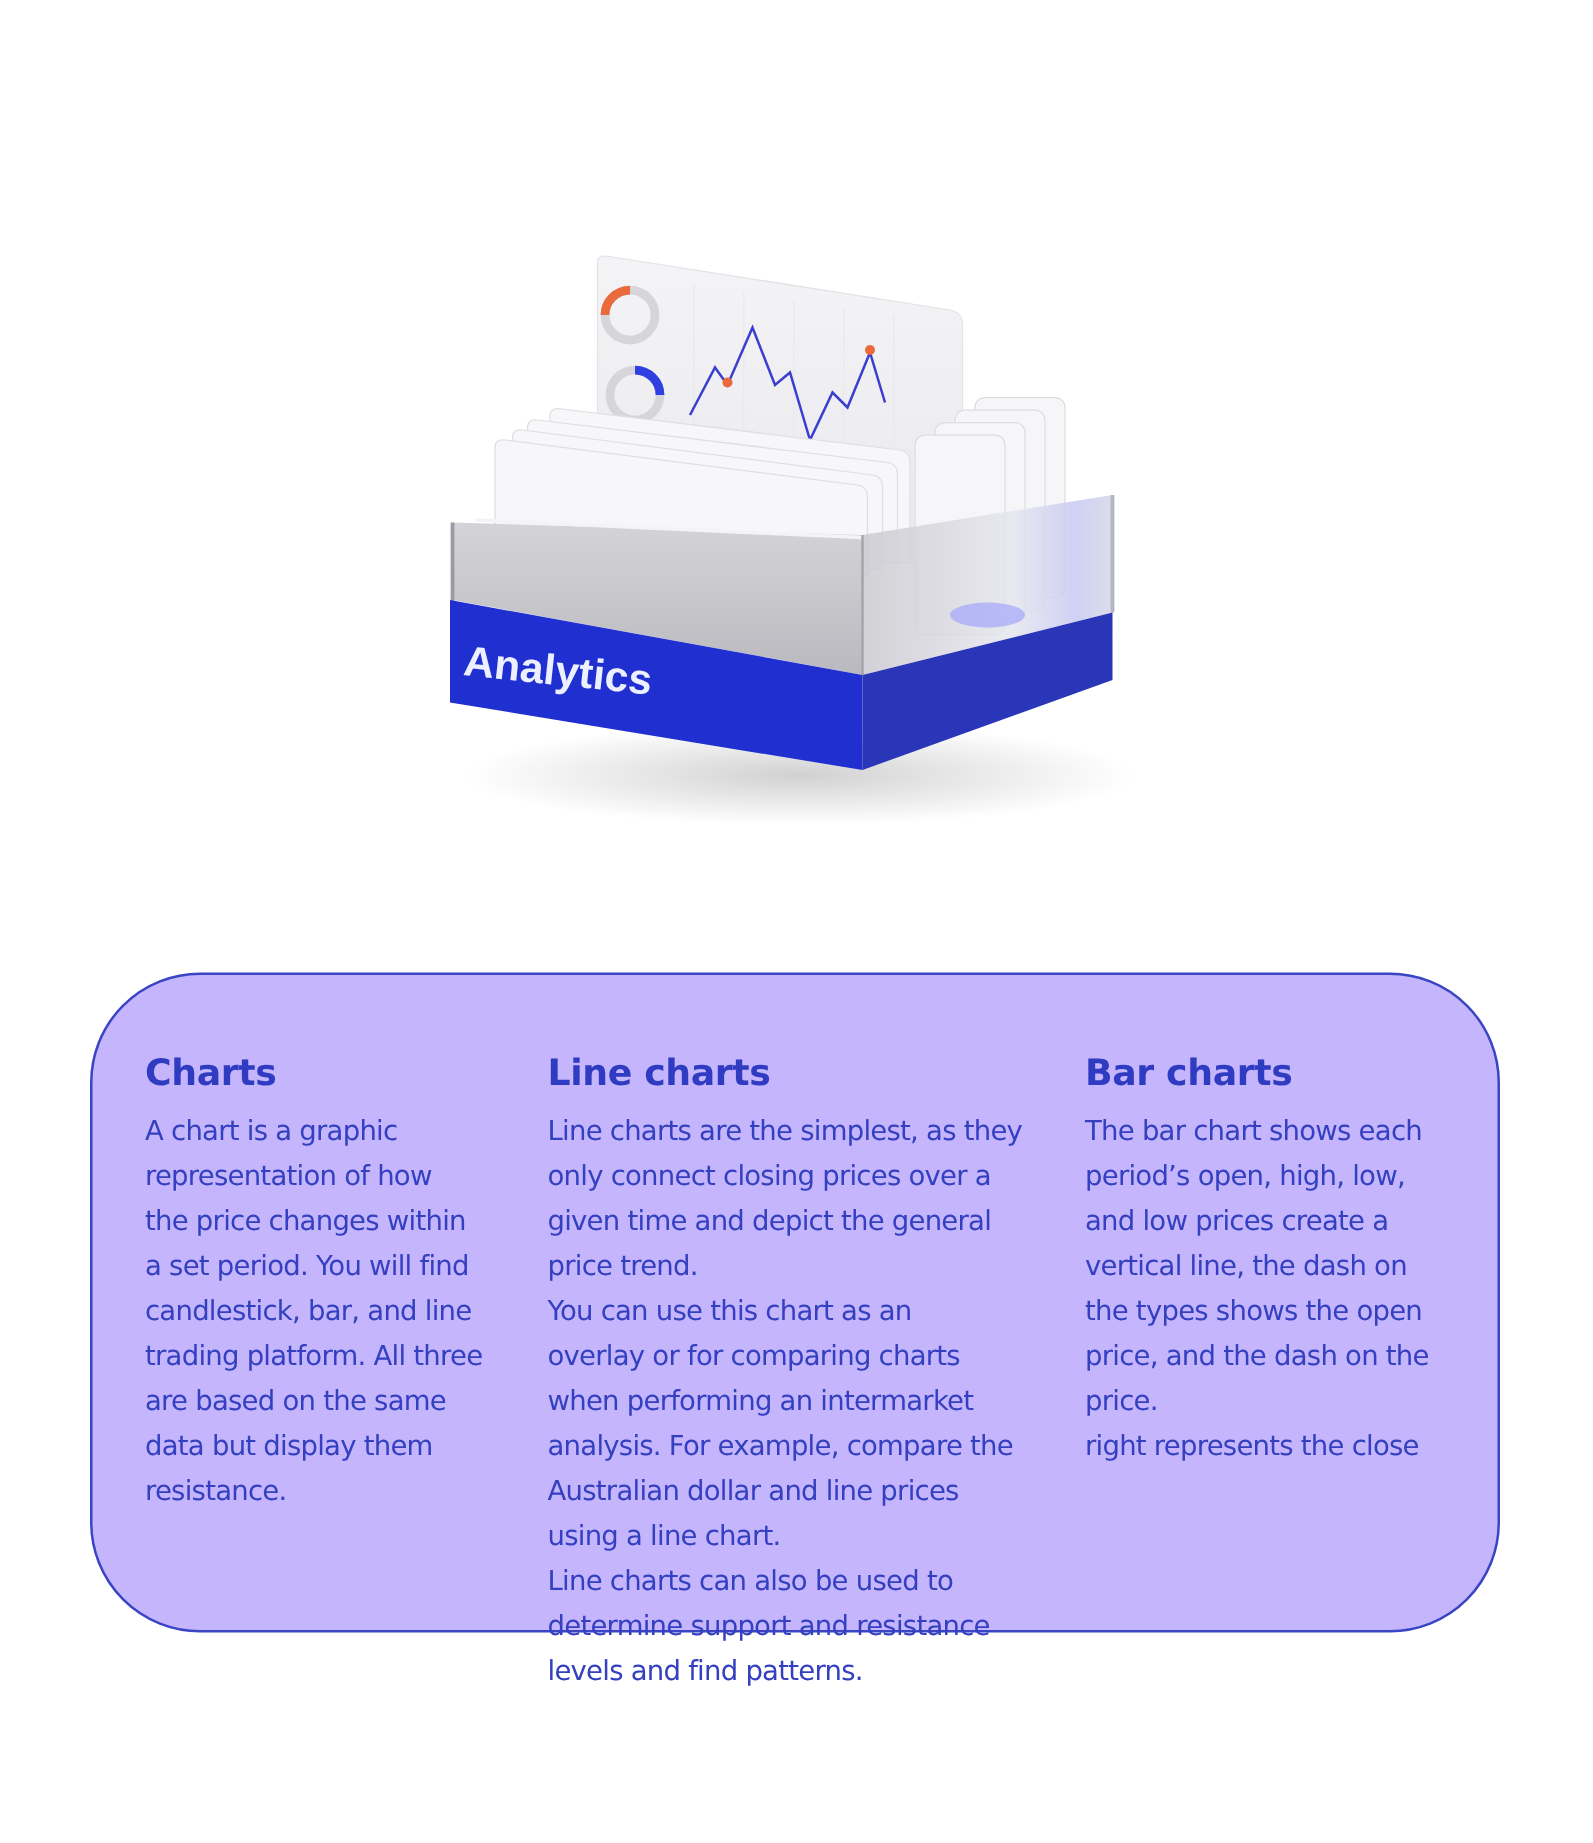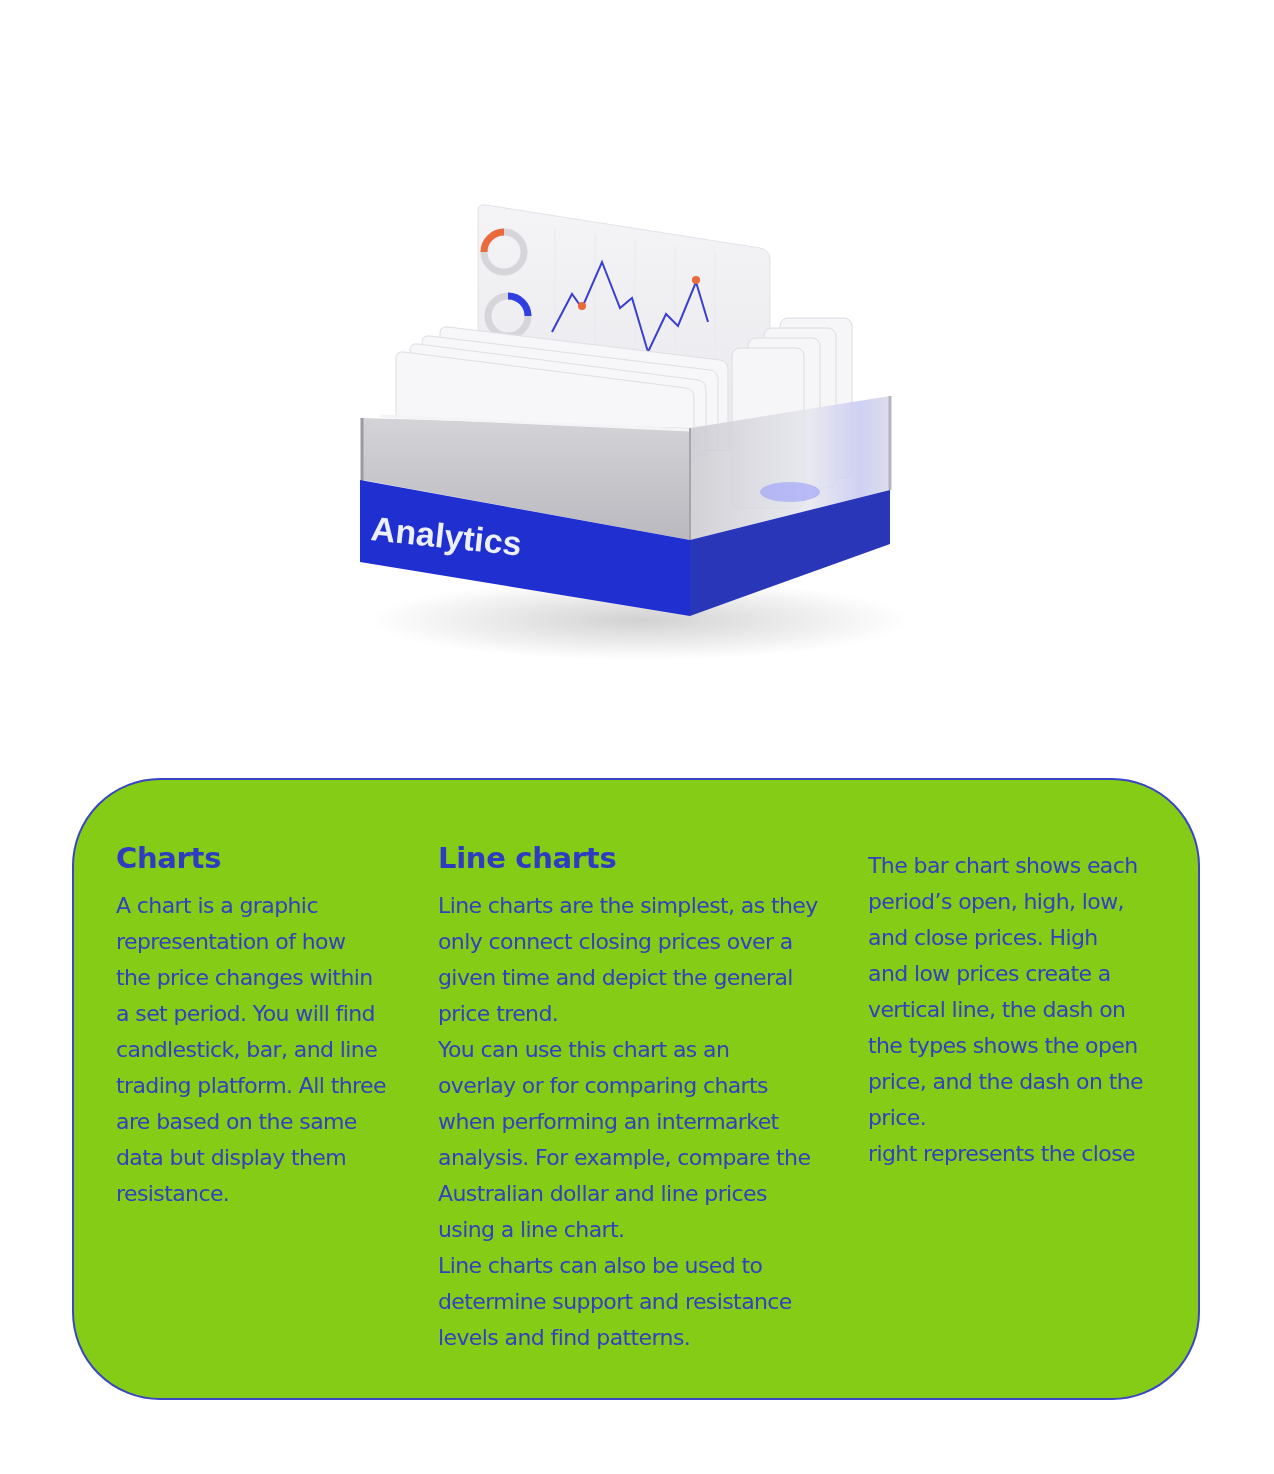--- a/index.html
+++ b/index.html
@@ -4,23 +4,23 @@
 <style>
   html, body { margin:0; padding:0; background:#ffffff; }
   body { width:1274px; height:1474px; position:relative; overflow:hidden; font-family:"DejaVu Sans", sans-serif; }
 
   
   .hero { position:absolute; left:340px; top:190px; width:580px; height:480px; }
   .hero svg { display:block; }
 
   
   .card {
-    position:absolute; left:72px; top:778px; width:1128px; height:622px;
+    position:absolute; left:72px; top:778px; width:1128px; height:528px;
     box-sizing:border-box; border:2px solid #3a45c4; border-radius:88px;
-    background:#84cc16;
+    background:#c4b5fd;
   }
   .col { position:absolute; top:58px; }
   .col h2 {
     margin:0; font-family:"DejaVu Sans", sans-serif; font-weight:bold;
     font-size:29px; line-height:40px; color:#2f3bc0; letter-spacing:-0.3px;
   }
   .col .body { margin-top:10px; }
   .col .line {
     font-family:"DejaVu Sans", sans-serif; font-size:22px; line-height:36px;
     color:#3440bf; white-space:nowrap; letter-spacing:-0.6px;
@@ -145,24 +145,24 @@
       <div class="line">analysis. For example, compare the</div>
       <div class="line">Australian dollar and line prices</div>
       <div class="line">using a line chart.</div>
       <div class="line">Line charts can also be used to</div>
       <div class="line">determine support and resistance</div>
       <div class="line">levels and find patterns.</div>
     </div>
   </div>
 
   <div class="col col-3">
+    <h2>Bar charts</h2>
     <div class="body">
       <div class="line">The bar chart shows each</div>
       <div class="line">period’s open, high, low,</div>
-      <div class="line">and close prices. High</div>
       <div class="line">and low prices create a</div>
       <div class="line">vertical line, the dash on</div>
       <div class="line">the types shows the open</div>
       <div class="line">price, and the dash on the</div>
       <div class="line">price.</div>
       <div class="line">right represents the close</div>
     </div>
   </div>
 
 </div>

